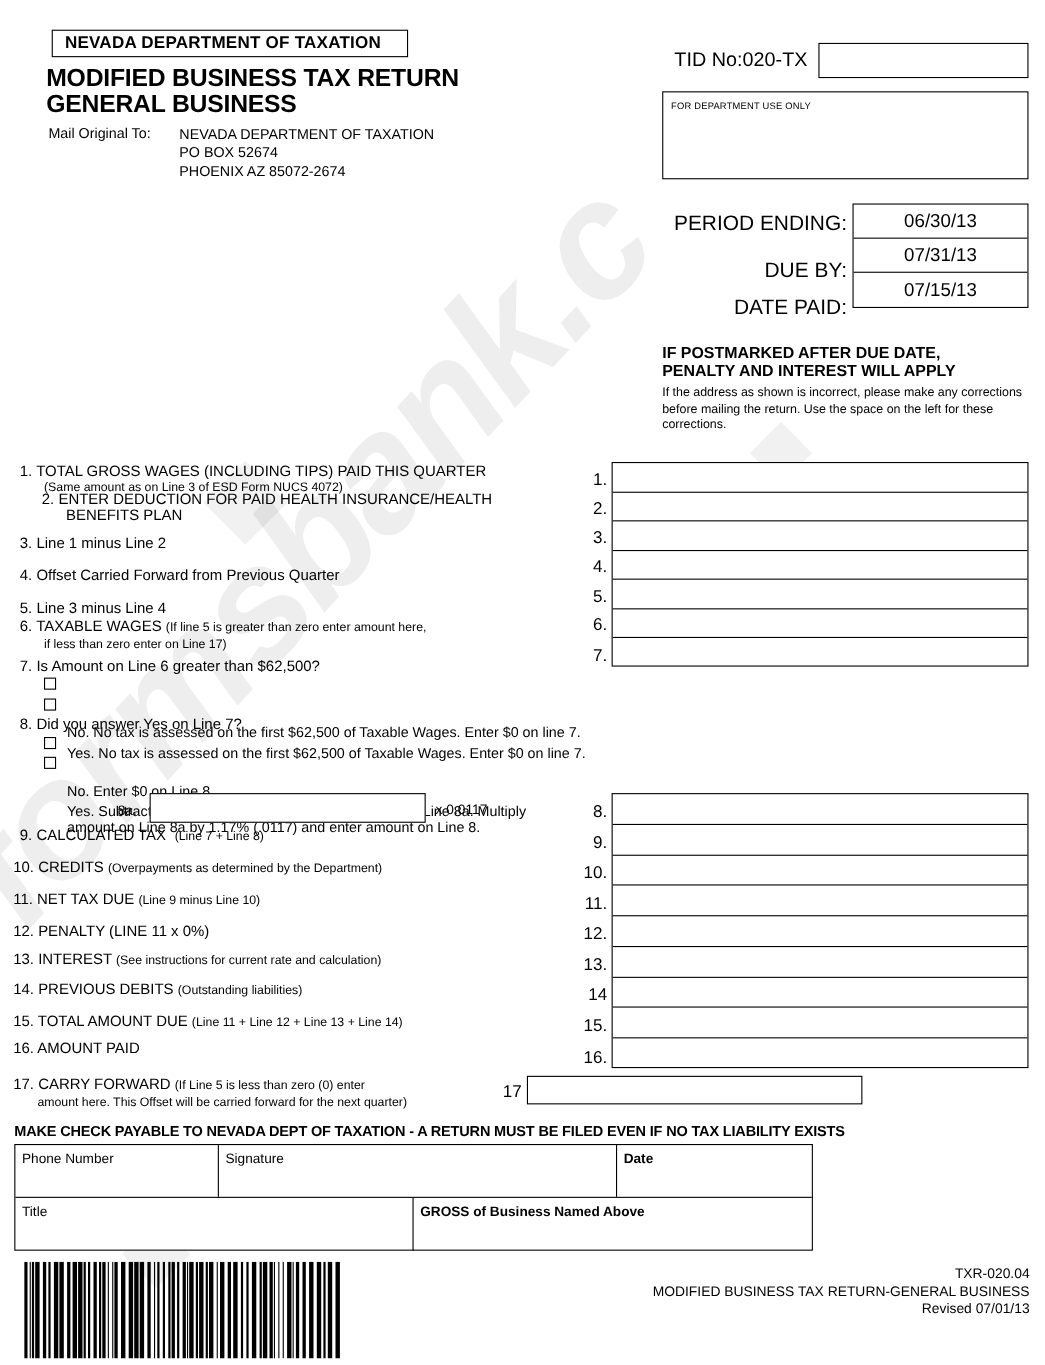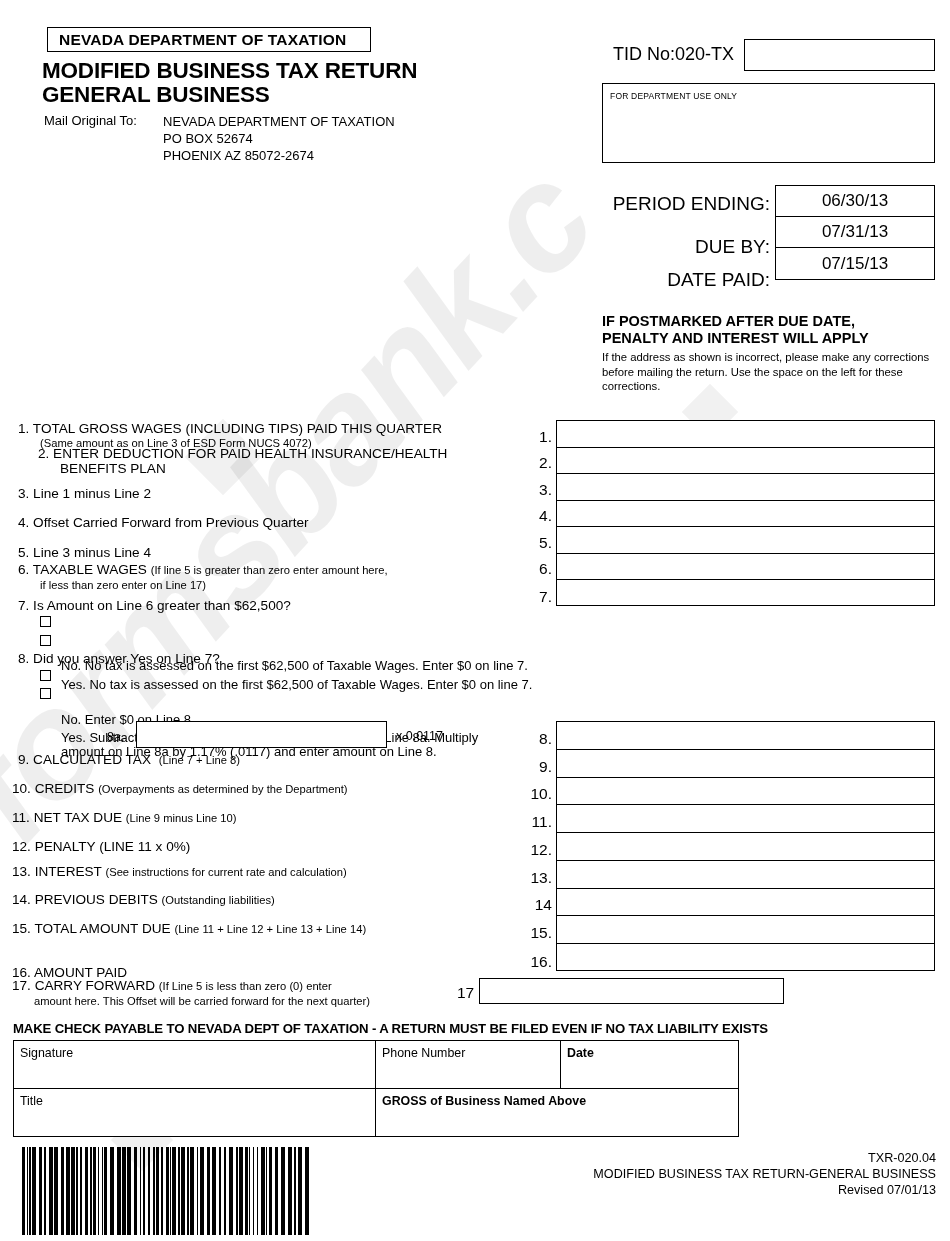--- a/index.html
+++ b/index.html
@@ -398,21 +398,21 @@
     <div class="fl" style="left:12px; top:892px;">
       <span>14. PREVIOUS DEBITS</span>
       <span class="sub">(Outstanding liabilities)</span>
     </div>
 
     <div class="fl" style="left:12px; top:921px;">
       <span>15. TOTAL AMOUNT DUE</span>
       <span class="sub">(Line 11 + Line 12 + Line 13 + Line 14)</span>
     </div>
 
-    <div class="fl" style="left:12px; top:965px;">16. AMOUNT PAID</div>
+    <div class="fl" style="left:12px; top:945px;">16. AMOUNT PAID</div>
 
     <div class="fl" style="left:12px; top:978px;">
       <div>
         <span>17. CARRY FORWARD</span>
         <span class="sub">(If Line 5 is less than zero (0) enter</span>
       </div>
       <div class="sub" style="padding-left:22px;">amount here. This Offset will be carried forward for the next quarter)</div>
     </div>
 
     <div class="abs" id="line17-label">17</div>
@@ -485,25 +485,25 @@
         <div class="nrow" style="height: 27.7778px;">
           <span class="nlabel">16.</span>
           <span style="position: absolute; left: 6px; bottom: 2px; font-size: 14px;"></span>
         </div>
       </div>
 
     <div class="abs" id="make-check">MAKE CHECK PAYABLE TO NEVADA DEPT OF TAXATION - A RETURN MUST BE FILED EVEN IF NO TAX LIABILITY EXISTS</div>
 
     <div class="abs" id="sig-table">
       <div class="srow">
+        <div class="scell" style="width:185px;">
+          <span>Phone Number</span>
+        </div>
         <div class="scell" style="width:362px;">
           <span>Signature</span>
-        </div>
-        <div class="scell" style="width:185px;">
-          <span>Phone Number</span>
         </div>
         <div class="scell" style="width:177px;">
           <span>Date</span>
         </div>
       </div>
       <div class="srow">
         <div class="scell" style="width:362px;">
           <span>Title</span>
         </div>
         <div class="scell" style="width:362px;">

